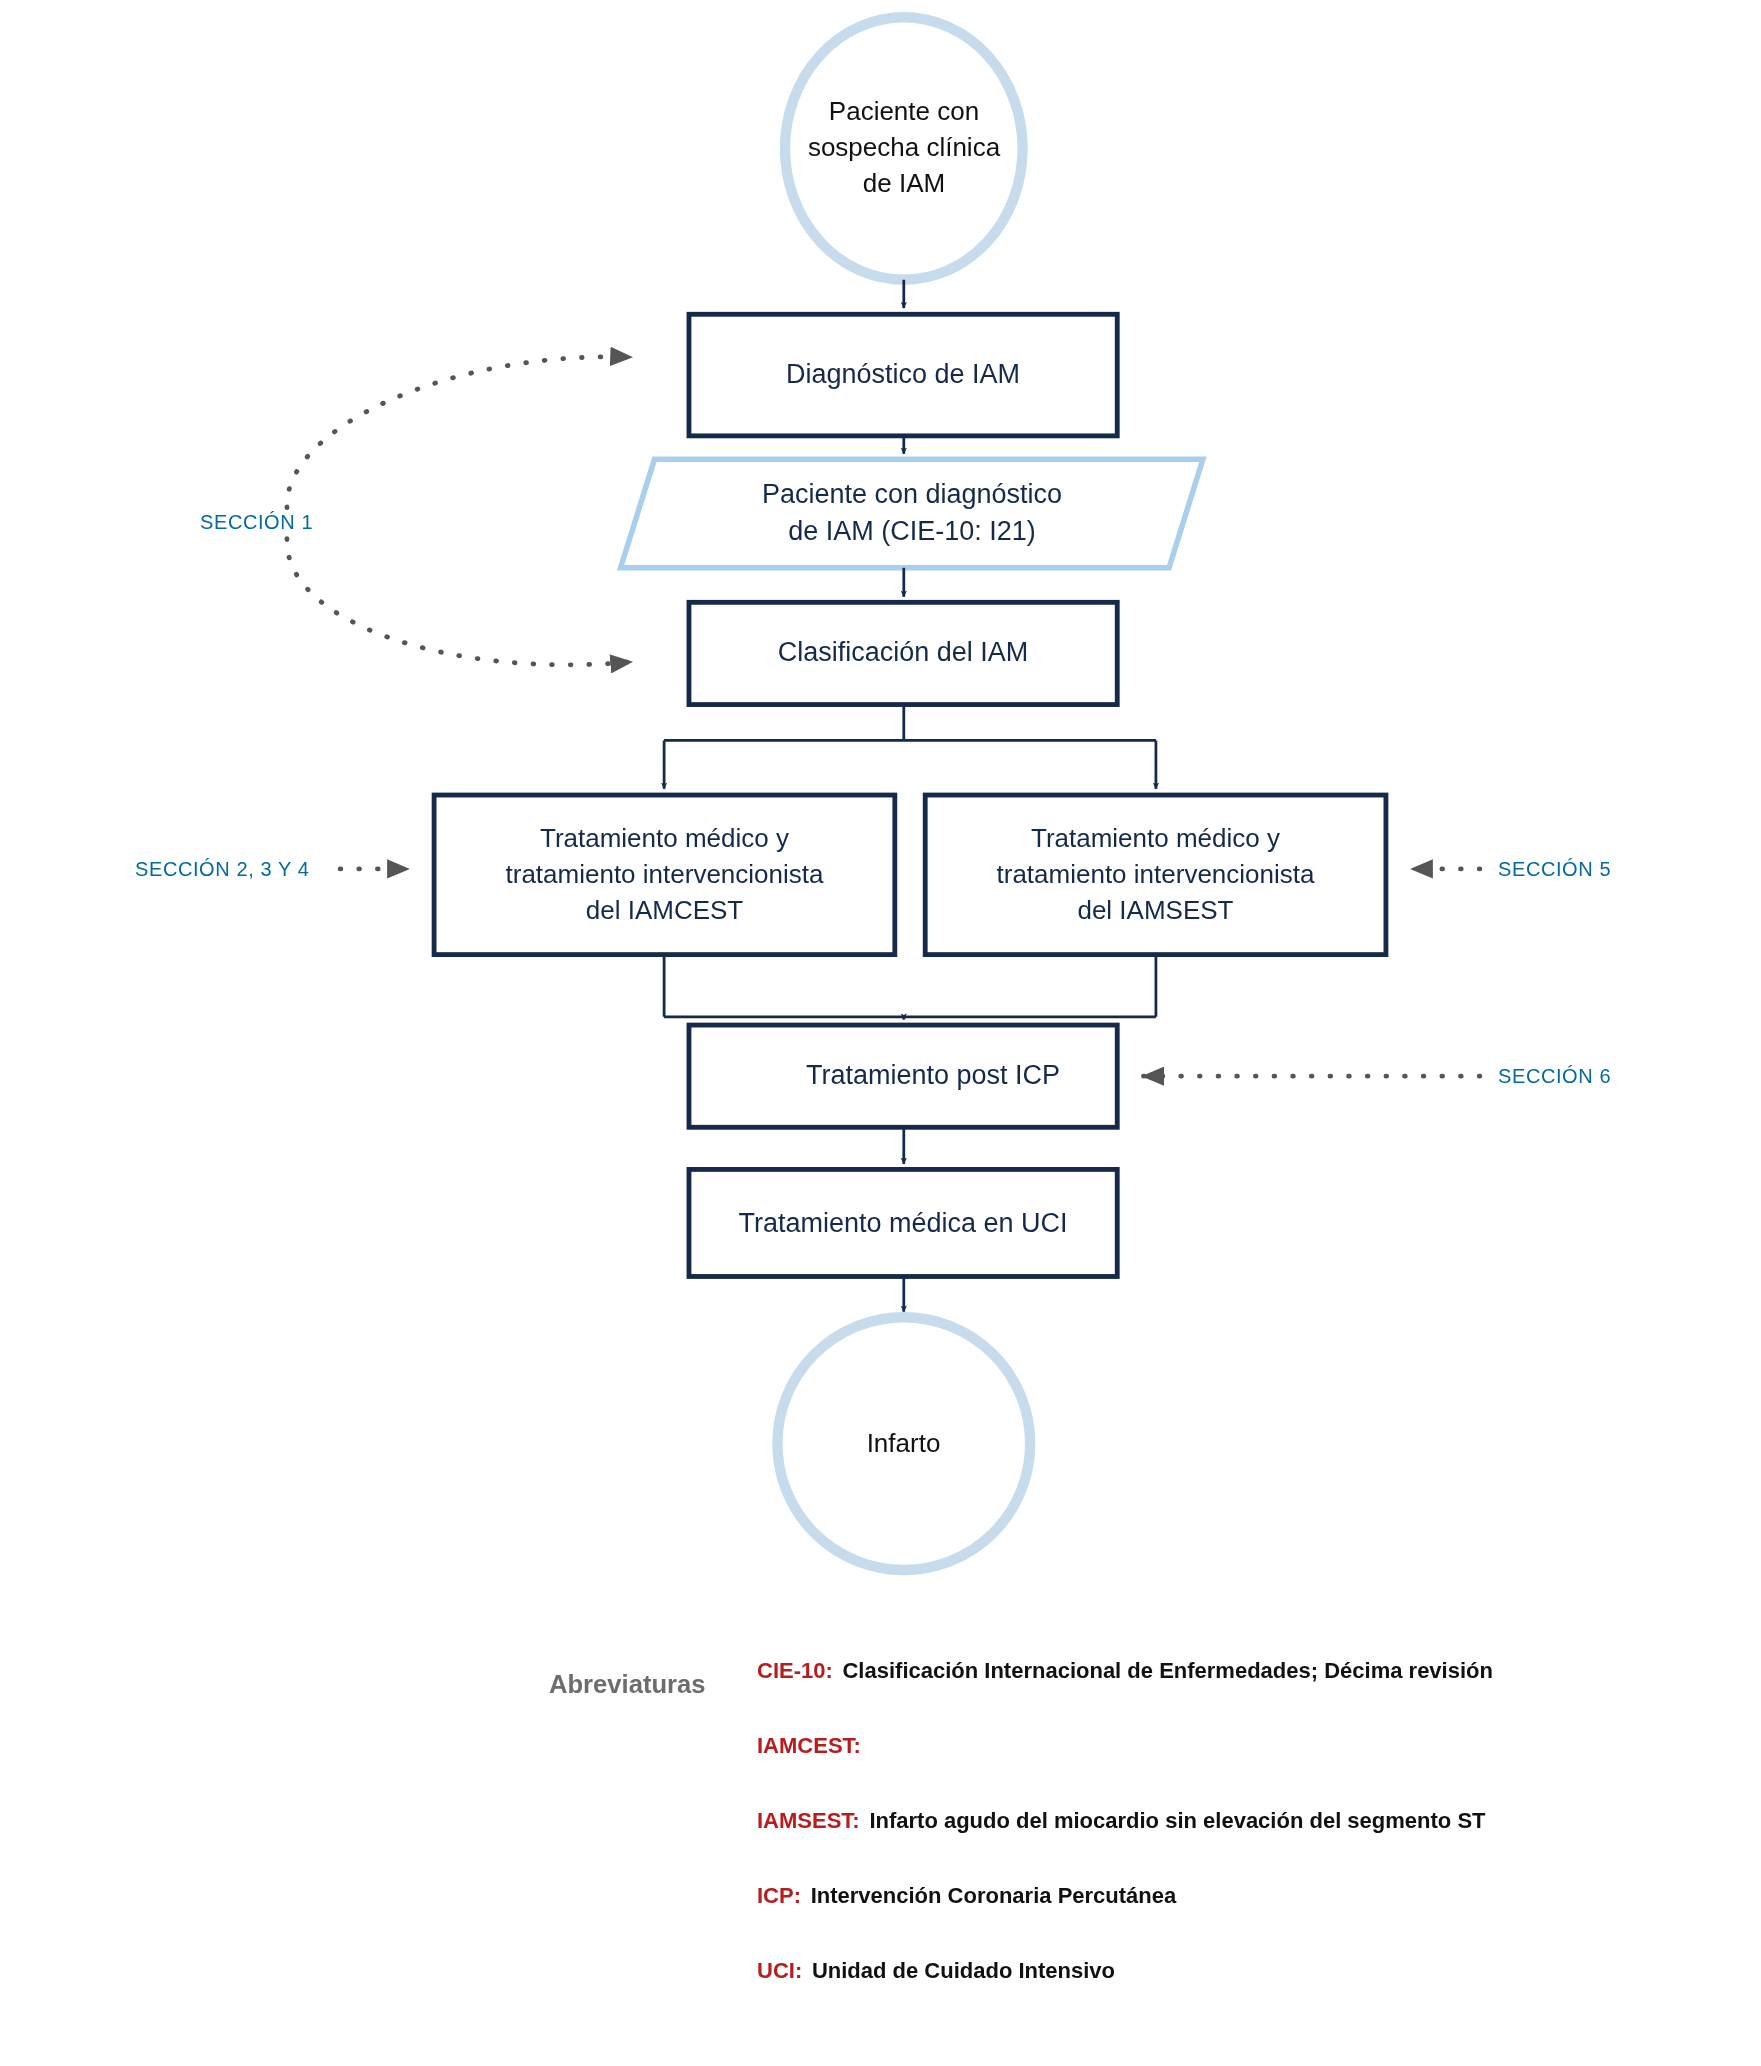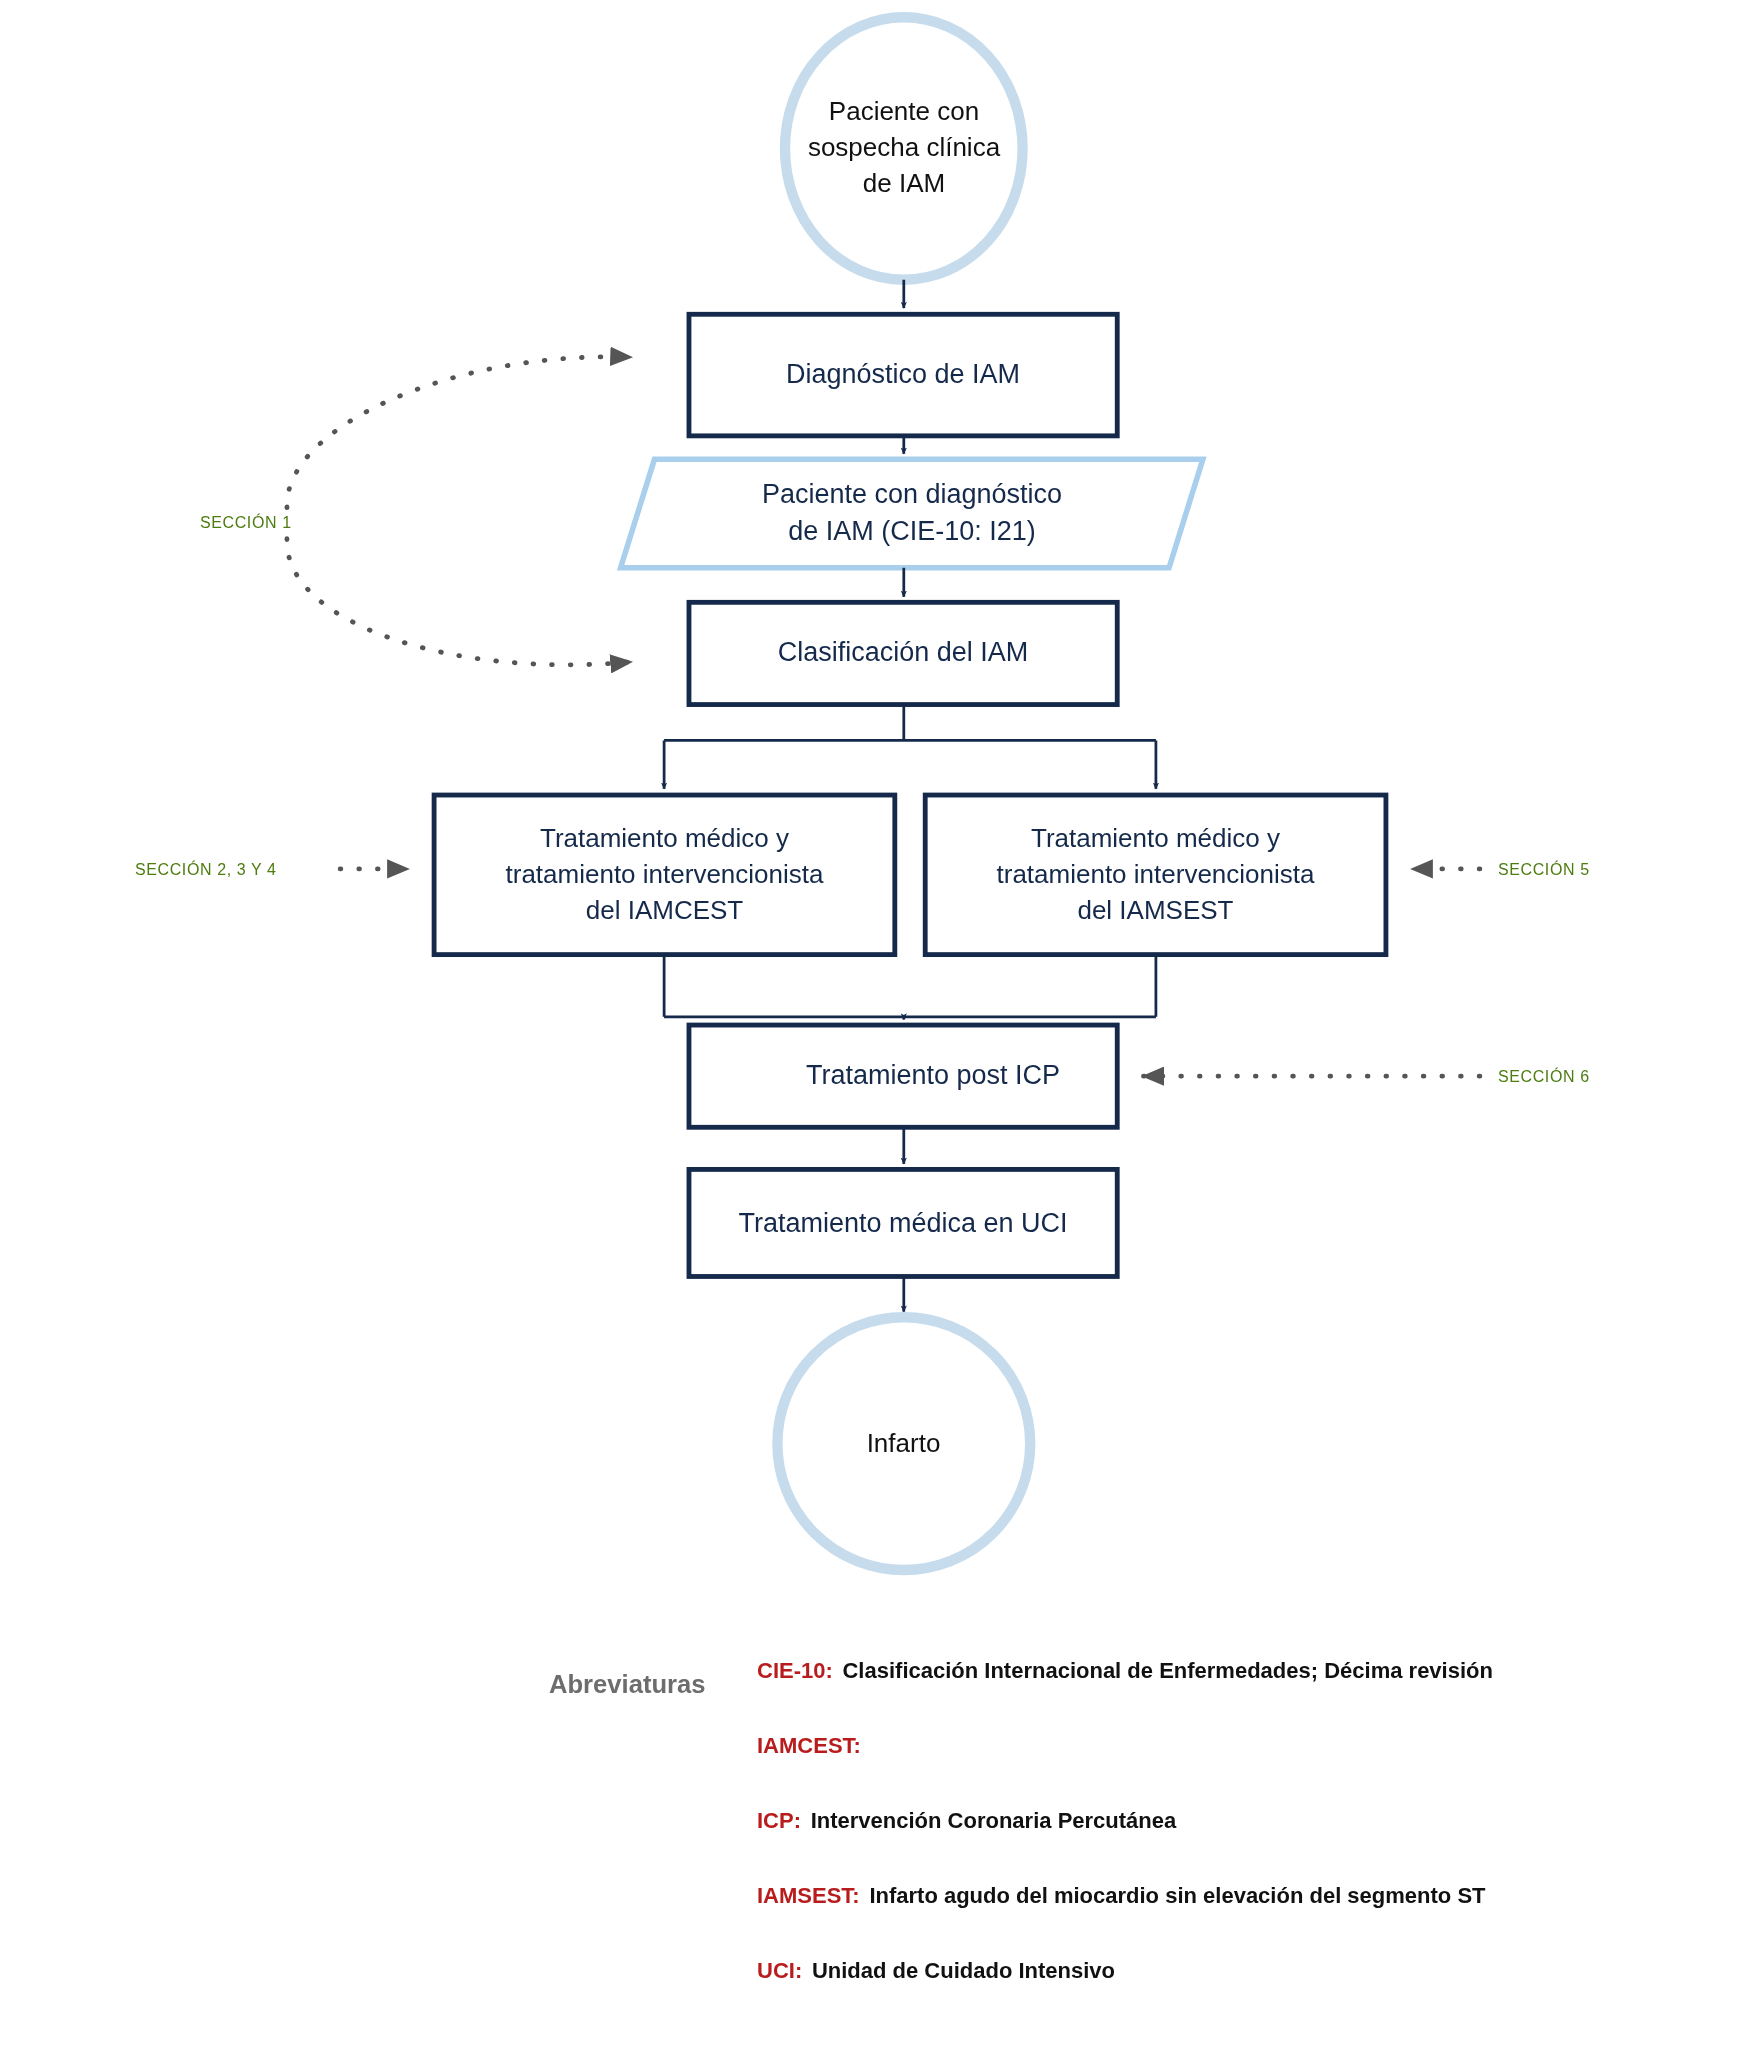--- a/index.html
+++ b/index.html
@@ -33,22 +33,22 @@
     line-height: 1.38;
     pointer-events: none;
   }
   .node-label.terminator {
     color: #111111;
     font-weight: normal;
   }
 
   .section-label {
     position: absolute;
-    color: #4d7c0f;
-    font-size: 16px;
+    color: #0369a1;
+    font-size: 20px;
     letter-spacing: 0.6px;
     white-space: nowrap;
     display: flex;
     align-items: center;
   }
 
   
   .abbrev-block {
     position: absolute;
     left: 0;
@@ -178,26 +178,26 @@
 
   <div class="abbrev-list">
     <div class="abbrev-row">
       <span class="abbrev-key">CIE-10:</span>
       <span class="abbrev-def">Clasificación Internacional de Enfermedades; Décima revisión</span>
     </div>
     <div class="abbrev-row">
       <span class="abbrev-key">IAMCEST:</span>
     </div>
     <div class="abbrev-row">
+      <span class="abbrev-key">IAMSEST:</span>
+      <span class="abbrev-def">Infarto agudo del miocardio sin elevación del segmento ST</span>
+    </div>
+    <div class="abbrev-row">
       <span class="abbrev-key">ICP:</span>
       <span class="abbrev-def">Intervención Coronaria Percutánea</span>
     </div>
     <div class="abbrev-row">
-      <span class="abbrev-key">IAMSEST:</span>
-      <span class="abbrev-def">Infarto agudo del miocardio sin elevación del segmento ST</span>
-    </div>
-    <div class="abbrev-row">
       <span class="abbrev-key">UCI:</span>
       <span class="abbrev-def">Unidad de Cuidado Intensivo</span>
     </div>
   </div>
 </div>
 
 
 </body></html>

